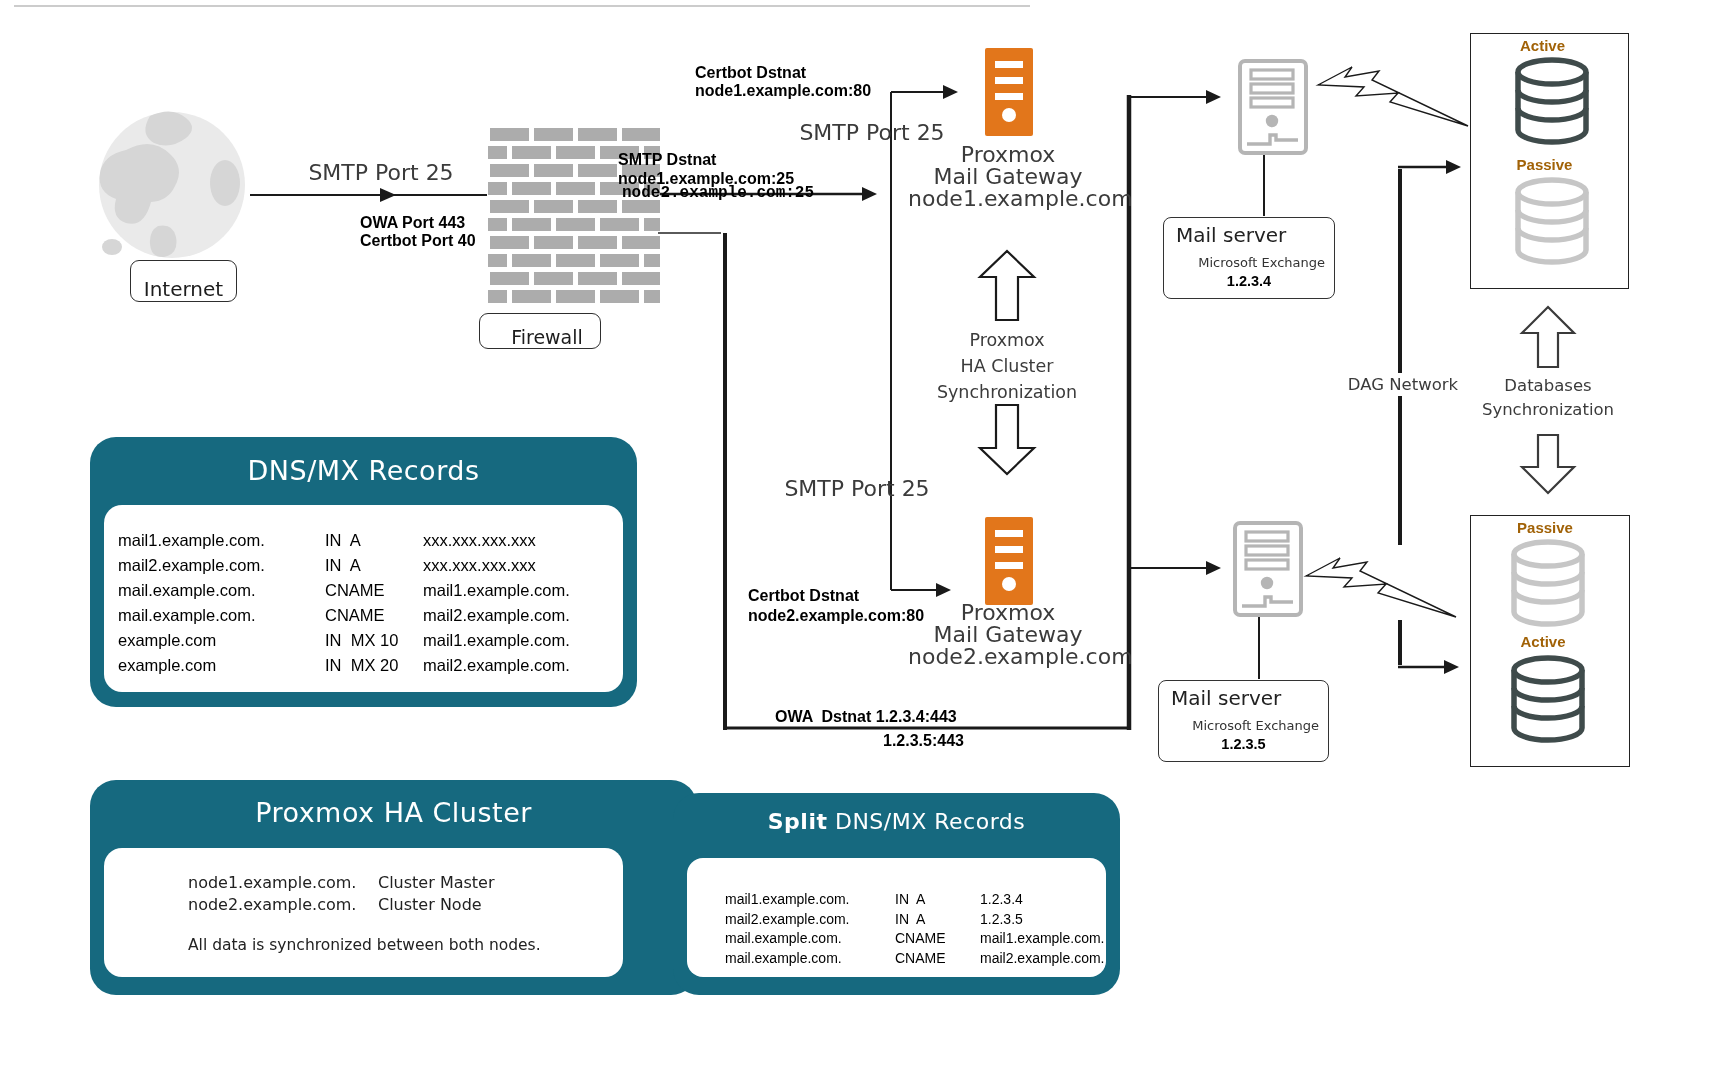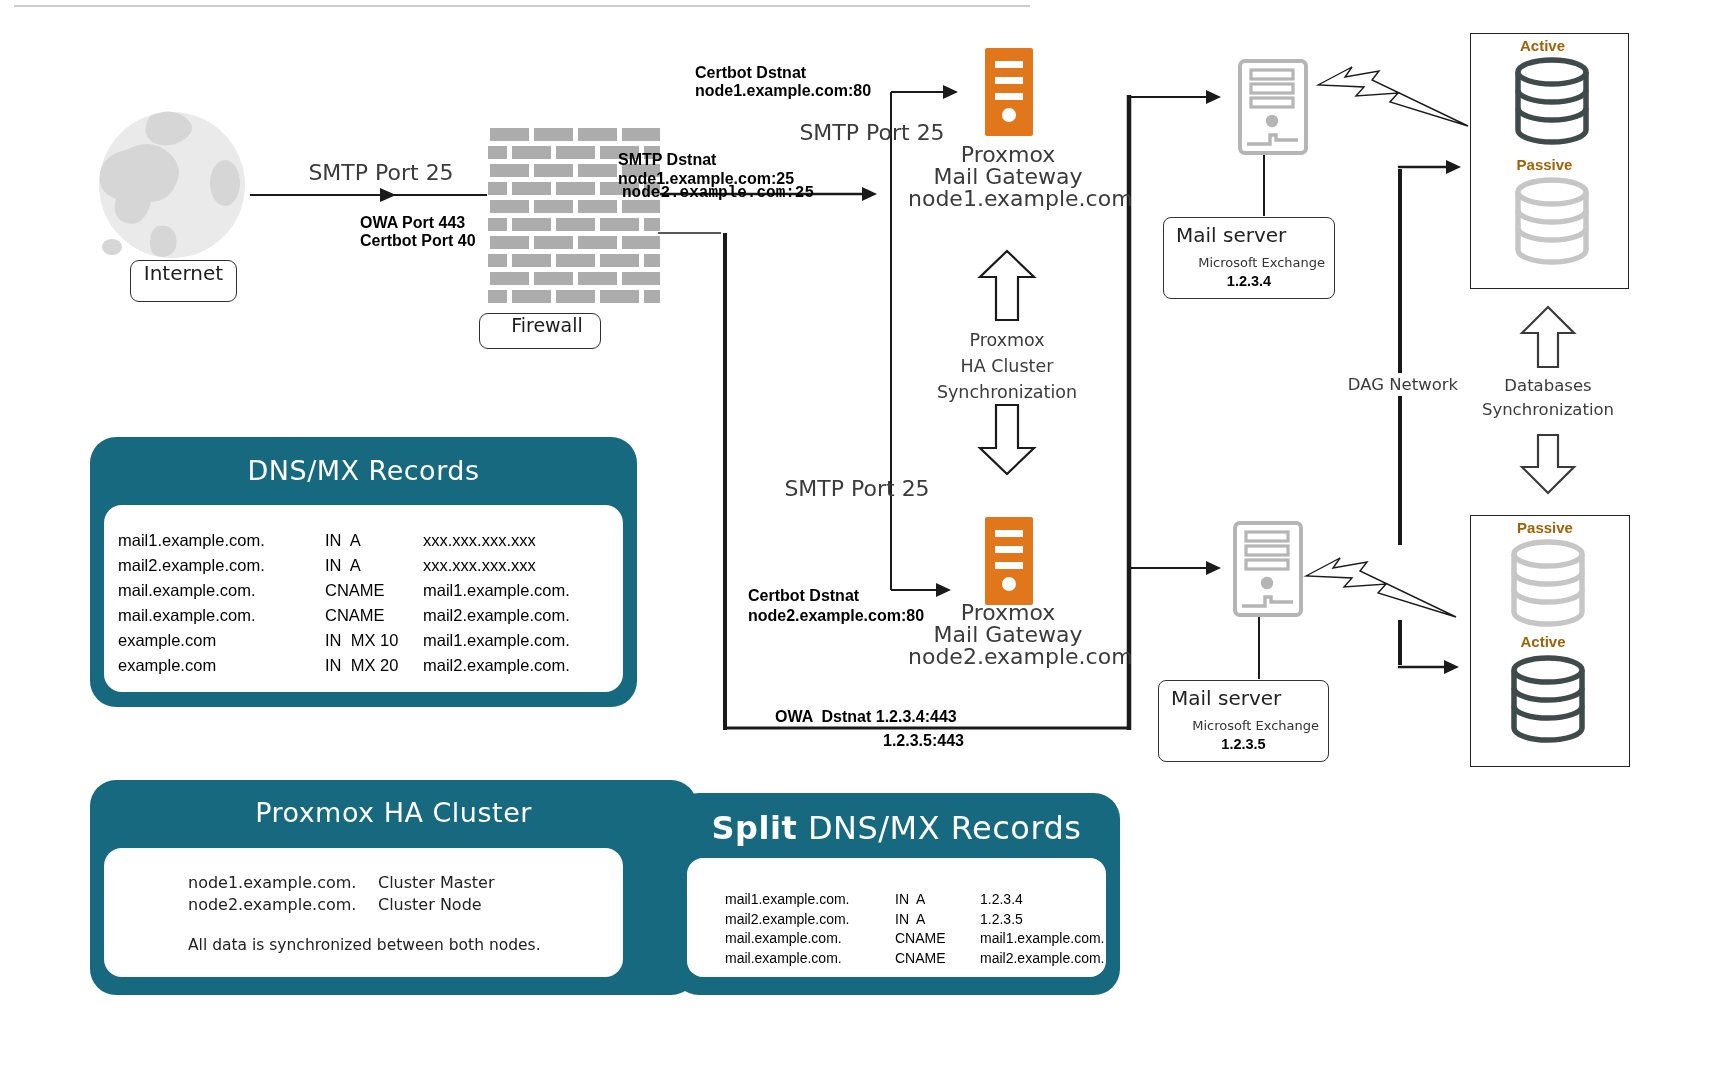--- a/index.html
+++ b/index.html
@@ -4,21 +4,21 @@
 <style>
   html,body{margin:0;padding:0;background:#fff;}
   #canvas{position:relative;width:1719px;height:1074px;background:#fff;overflow:hidden;
           font-family:"DejaVu Sans",sans-serif;}
   .abs{position:absolute;}
   .lbl{font-family:"DejaVu Sans",sans-serif;font-size:22px;color:#3b3b3b;white-space:nowrap;}
   .ctr{text-align:center;}
   .blbl{font-family:"Liberation Sans",sans-serif;font-weight:bold;font-size:16px;
         color:#000;line-height:19px;white-space:nowrap;}
   .nodebox{border:1.7px solid #2e2e2e;border-radius:9px;background:#fff;
-           display:flex;align-items:flex-start;justify-content:center;color:#1d1d1d;}
+           display:flex;align-items:flex-end;justify-content:center;color:#1d1d1d;}
   .teal{background:#16697F;border-radius:26px;}
   .panel{background:#fff;border-radius:18px;}
   .ttl{color:#fff;font-size:27px;font-weight:400;text-align:center;letter-spacing:.5px;white-space:nowrap;}
   .tbl{font-family:"Liberation Sans",sans-serif;color:#000;}
   .trow{display:flex;}
   .dns .trow{line-height:25px;font-size:16.5px;}
   .dns .c1{width:207px;} .dns .c2{width:98px;white-space:pre;}
   .split .trow{line-height:19.5px;font-size:14px;}
   .split .c1{width:170px;} .split .c2{width:85px;white-space:pre;}
   .harow{display:flex;line-height:22px;font-size:16px;color:#222;}
@@ -110,21 +110,21 @@
         </div>
       <div class="harow">
           <span class="c1">node2.example.com.</span>
           <span>Cluster Node</span>
         </div>
       <div style="margin-top:20px;font-size:15.5px;color:#222;">All data is synchronized between both nodes.</div>
     </div>
   </div>
 
   <div class="abs teal" style="left:673px;top:793px;width:447px;height:202px;">
-    <div class="abs ttl" style="left:0;right:0;top:16px;font-size:32px;">
+    <div class="abs ttl" style="left:0;right:0;top:16px;font-size:22px;">
       <span style="font-weight:bold;">Split</span>
       <span>DNS/MX Records</span>
     </div>
     <div class="abs panel split tbl" style="left:14px;top:65px;width:419px;height:119px;border-radius:16px;padding:32px 0 0 38px;box-sizing:border-box;">
       <div class="trow">
           <span class="c1">mail1.example.com.</span>
           <span class="c2">IN  A</span>
           <span>1.2.3.4</span>
         </div>
       <div class="trow">

